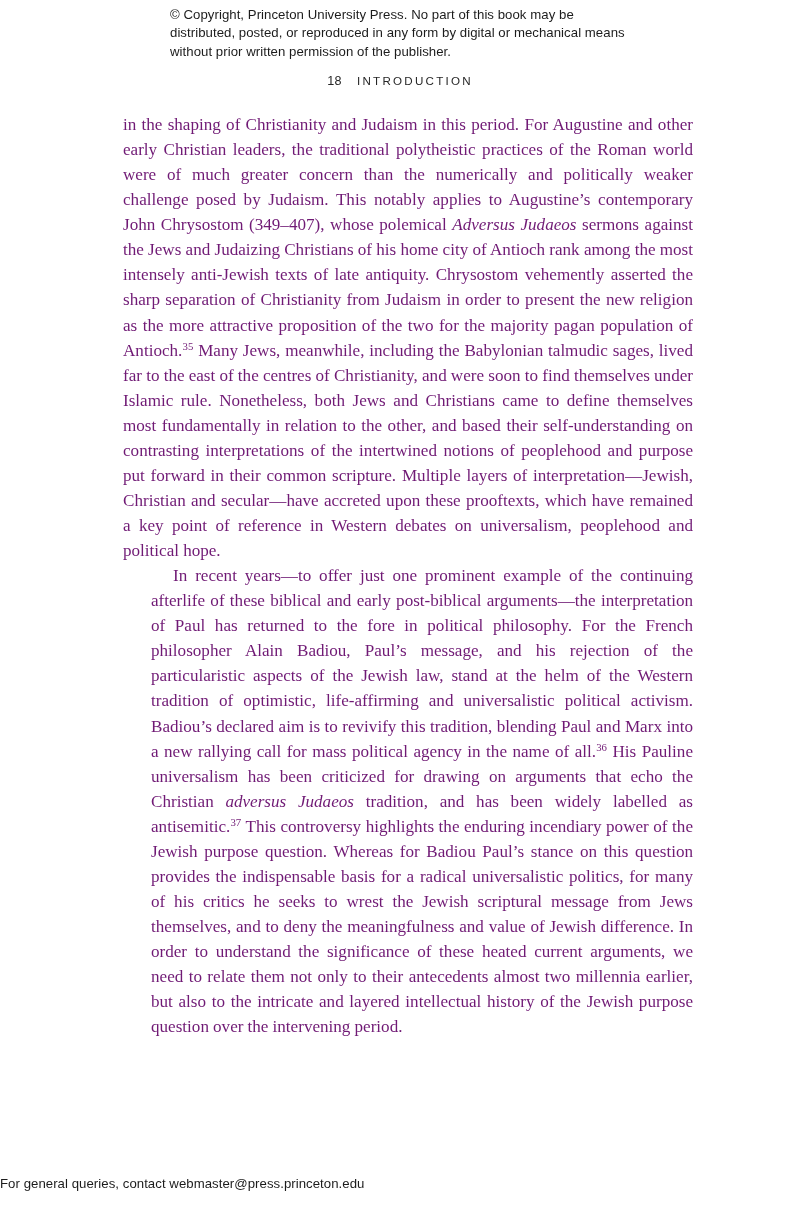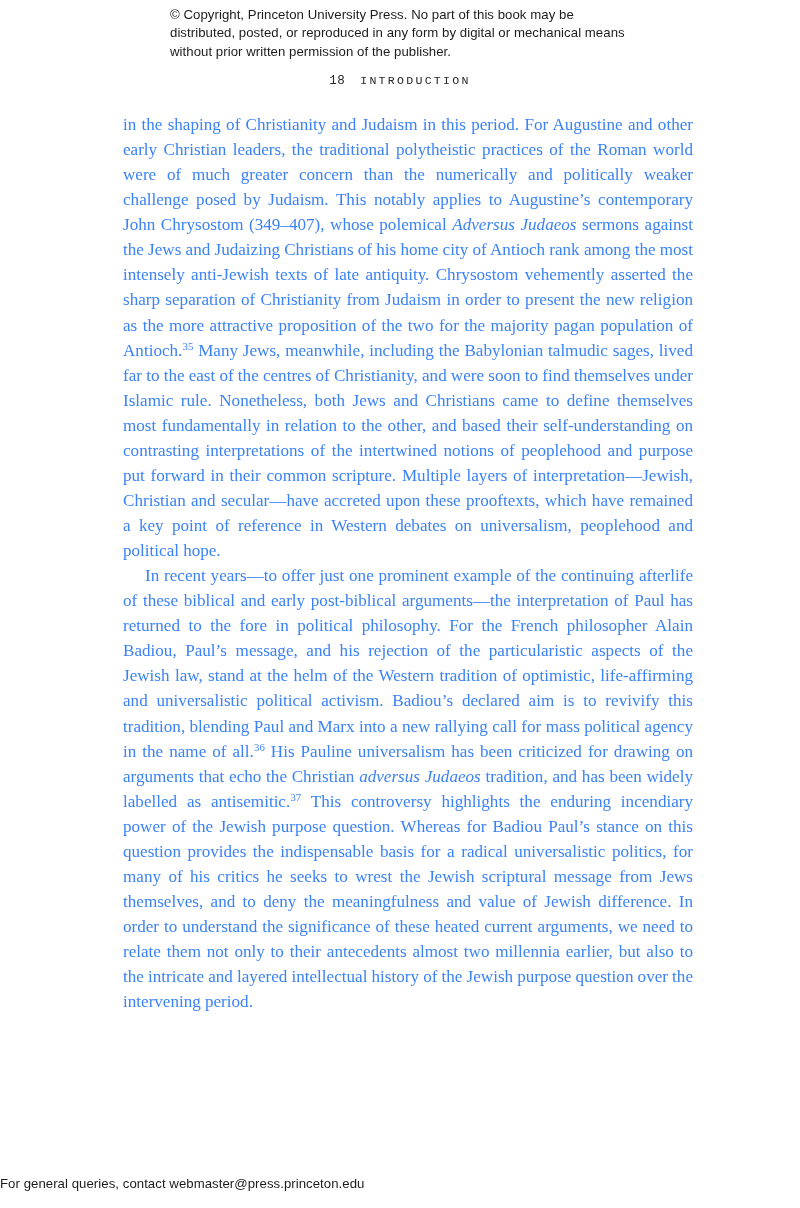--- a/index.html
+++ b/index.html
@@ -38,21 +38,21 @@
     letter-spacing: 0.05px;
   }
 
   
   .running-head {
     position: absolute;
     left: 0;
     top: 74px;
     width: 800px;
     text-align: center;
-    font-family: Liberation Mono, monospace;
+    font-family: Liberation Sans, sans-serif;
     font-size: 12.4px;
     color: #262626;
     white-space: nowrap;
   }
   .running-head .folio {
     font-size: 12.6px;
     letter-spacing: 0.4px;
   }
   .running-head .rh-title {
     margin-left: 15px;
@@ -68,26 +68,27 @@
     width: 570px;
   }
 
   .body-paragraph {
     margin: 0;
     font-family: "Liberation Serif", serif;
     font-size: 17.1px;
     line-height: 25.06px;
     text-align: justify;
     text-justify: inter-word;
-    color: #3b82f6;
+    color: #701a75;
     hyphens: none;
     word-spacing: -0.15px;
   }
   .body-paragraph + .body-paragraph {
     text-indent: 22px;
+    margin-left: 28px;
   }
 
   .body-paragraph i,
   .body-paragraph em {
     font-style: italic;
   }
 
   sup.footnote-marker {
     font-size: 0.63em;
     vertical-align: 0.52em;

